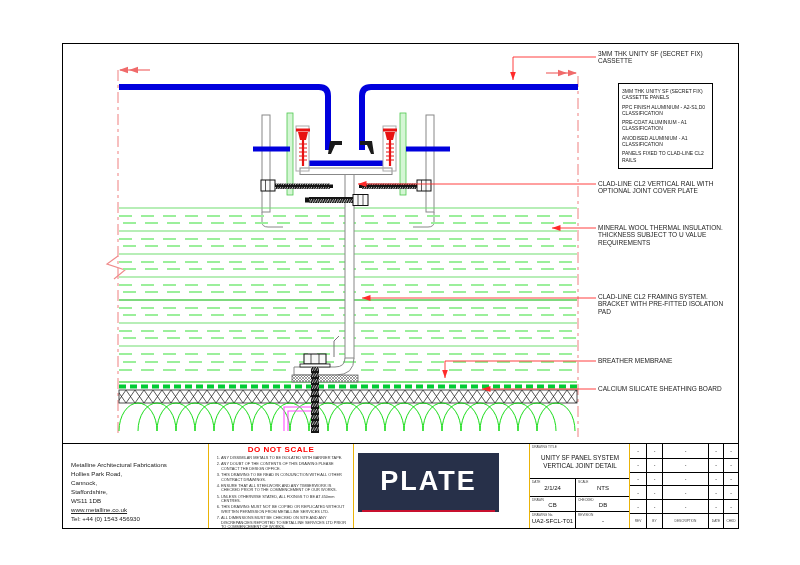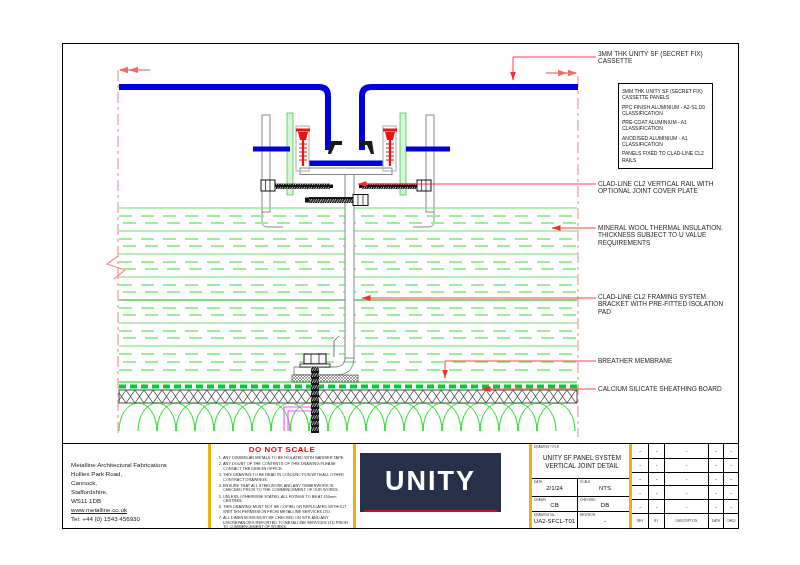--- a/index.html
+++ b/index.html
@@ -9,21 +9,21 @@
   #draw-svg{position:absolute;left:0;top:0;z-index:1}
   
   .sheet{position:absolute;left:62px;top:43px;width:675px;height:484px;border:1px solid #000;z-index:2}
   
   .callout{position:absolute;left:598px;width:140px;font-size:6.5px;line-height:7.4px;color:#1c1c1c;z-index:3}
   .spec-box{position:absolute;left:618px;top:83px;width:95px;height:86px;border:1px solid #000;
             padding:4px 3px;box-sizing:border-box;z-index:3}
   .spec-item{font-size:5px;line-height:6.2px;margin-bottom:3.2px;white-space:pre-line}
   
   .tb{position:absolute;left:0;bottom:0;width:675px;height:84px;border-top:1px solid #000}
-  .tb-cell{position:absolute;top:0;height:84px;border-left:3px solid #eab308;box-sizing:border-box}
+  .tb-cell{position:absolute;top:0;height:84px;border-left:1px solid #eab308;box-sizing:border-box}
   .cell-company{left:0;width:145px;border-left:none;padding:16px 0 0 8px}
   .company-name,.company-addr,.company-web,.company-tel{font-size:6.2px;line-height:9px;color:#222}
   .company-web{text-decoration:underline}
   .cell-notes{left:145px;width:145px}
   .dns-head{font-size:8px;font-weight:bold;color:#f00;text-align:center;margin-top:1px;letter-spacing:.5px}
   .dns-list{margin:2px 3px 0 12px;padding:0;font-size:3.9px;line-height:4.6px;color:#333}
   .dns-list li{margin-bottom:1.6px}
   .cell-logo{left:290px;width:176px}
   .logo-box{position:absolute;left:4px;top:9px;width:141px;height:59px;background:#273049;display:flex;flex-direction:column}
   .logo-word{flex:1;display:flex;align-items:center;justify-content:center;color:#fff;
@@ -259,21 +259,21 @@
         <li>THIS DRAWING TO BE READ IN CONJUNCTION WITH ALL OTHER CONTRACT DRAWINGS.</li>
         <li>ENSURE THAT ALL STEELWORK AND ANY TIMBERWORK IS CHECKED PRIOR TO THE COMMENCEMENT OF OUR WORKS.</li>
         <li>UNLESS OTHERWISE STATED, ALL FIXINGS TO BE AT 450mm CENTRES.</li>
         <li>THIS DRAWING MUST NOT BE COPIED OR REPLICATED WITHOUT WRITTEN PERMISSION FROM METALLINE SERVICES LTD.</li>
         <li>ALL DIMENSIONS MUST BE CHECKED ON SITE AND ANY DISCREPANCIES REPORTED TO METALLINE SERVICES LTD PRIOR TO COMMENCEMENT OF WORKS.</li>
       </ol>
     </div>
 
     <div class="tb-cell cell-logo">
       <div class="logo-box">
-        <div class="logo-word">UNITY</div>
+        <div class="logo-word">PLATE</div>
         <div class="logo-line"></div>
       </div>
     </div>
 
     <div class="tb-cell cell-title">
       <div class="t-row" style="top:0;height:34px;border-top:none">
         <span class="dt-label">DRAWING TITLE</span>
         <div class="dt-title prelines">UNITY SF PANEL SYSTEM
 VERTICAL JOINT DETAIL</div>
       </div>

